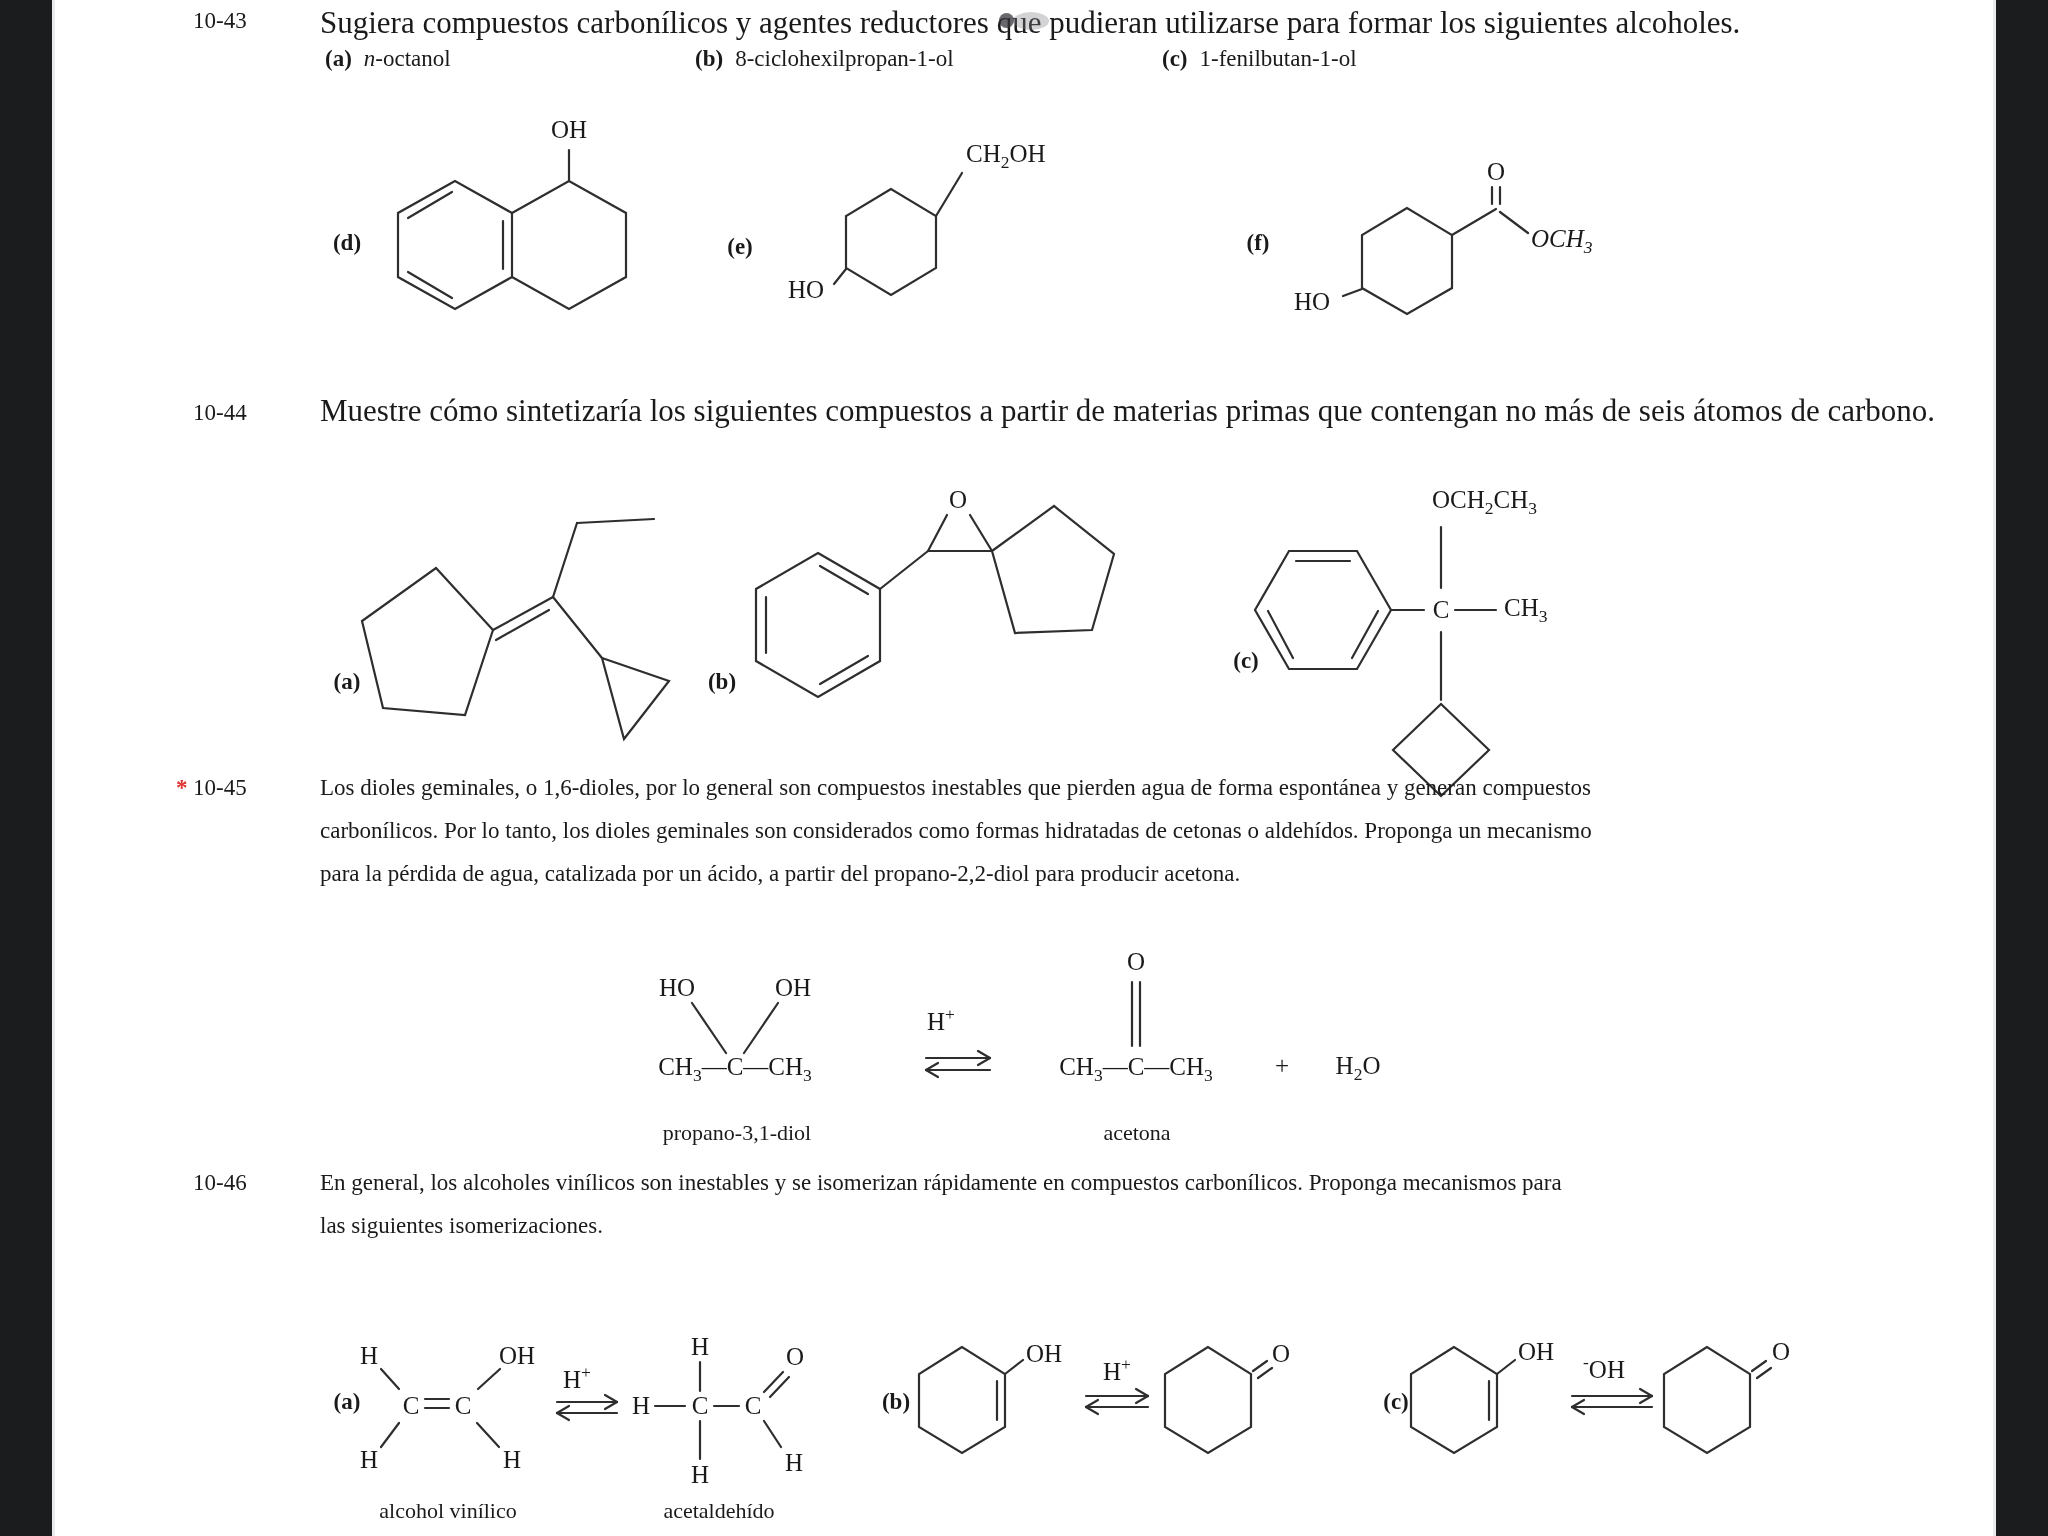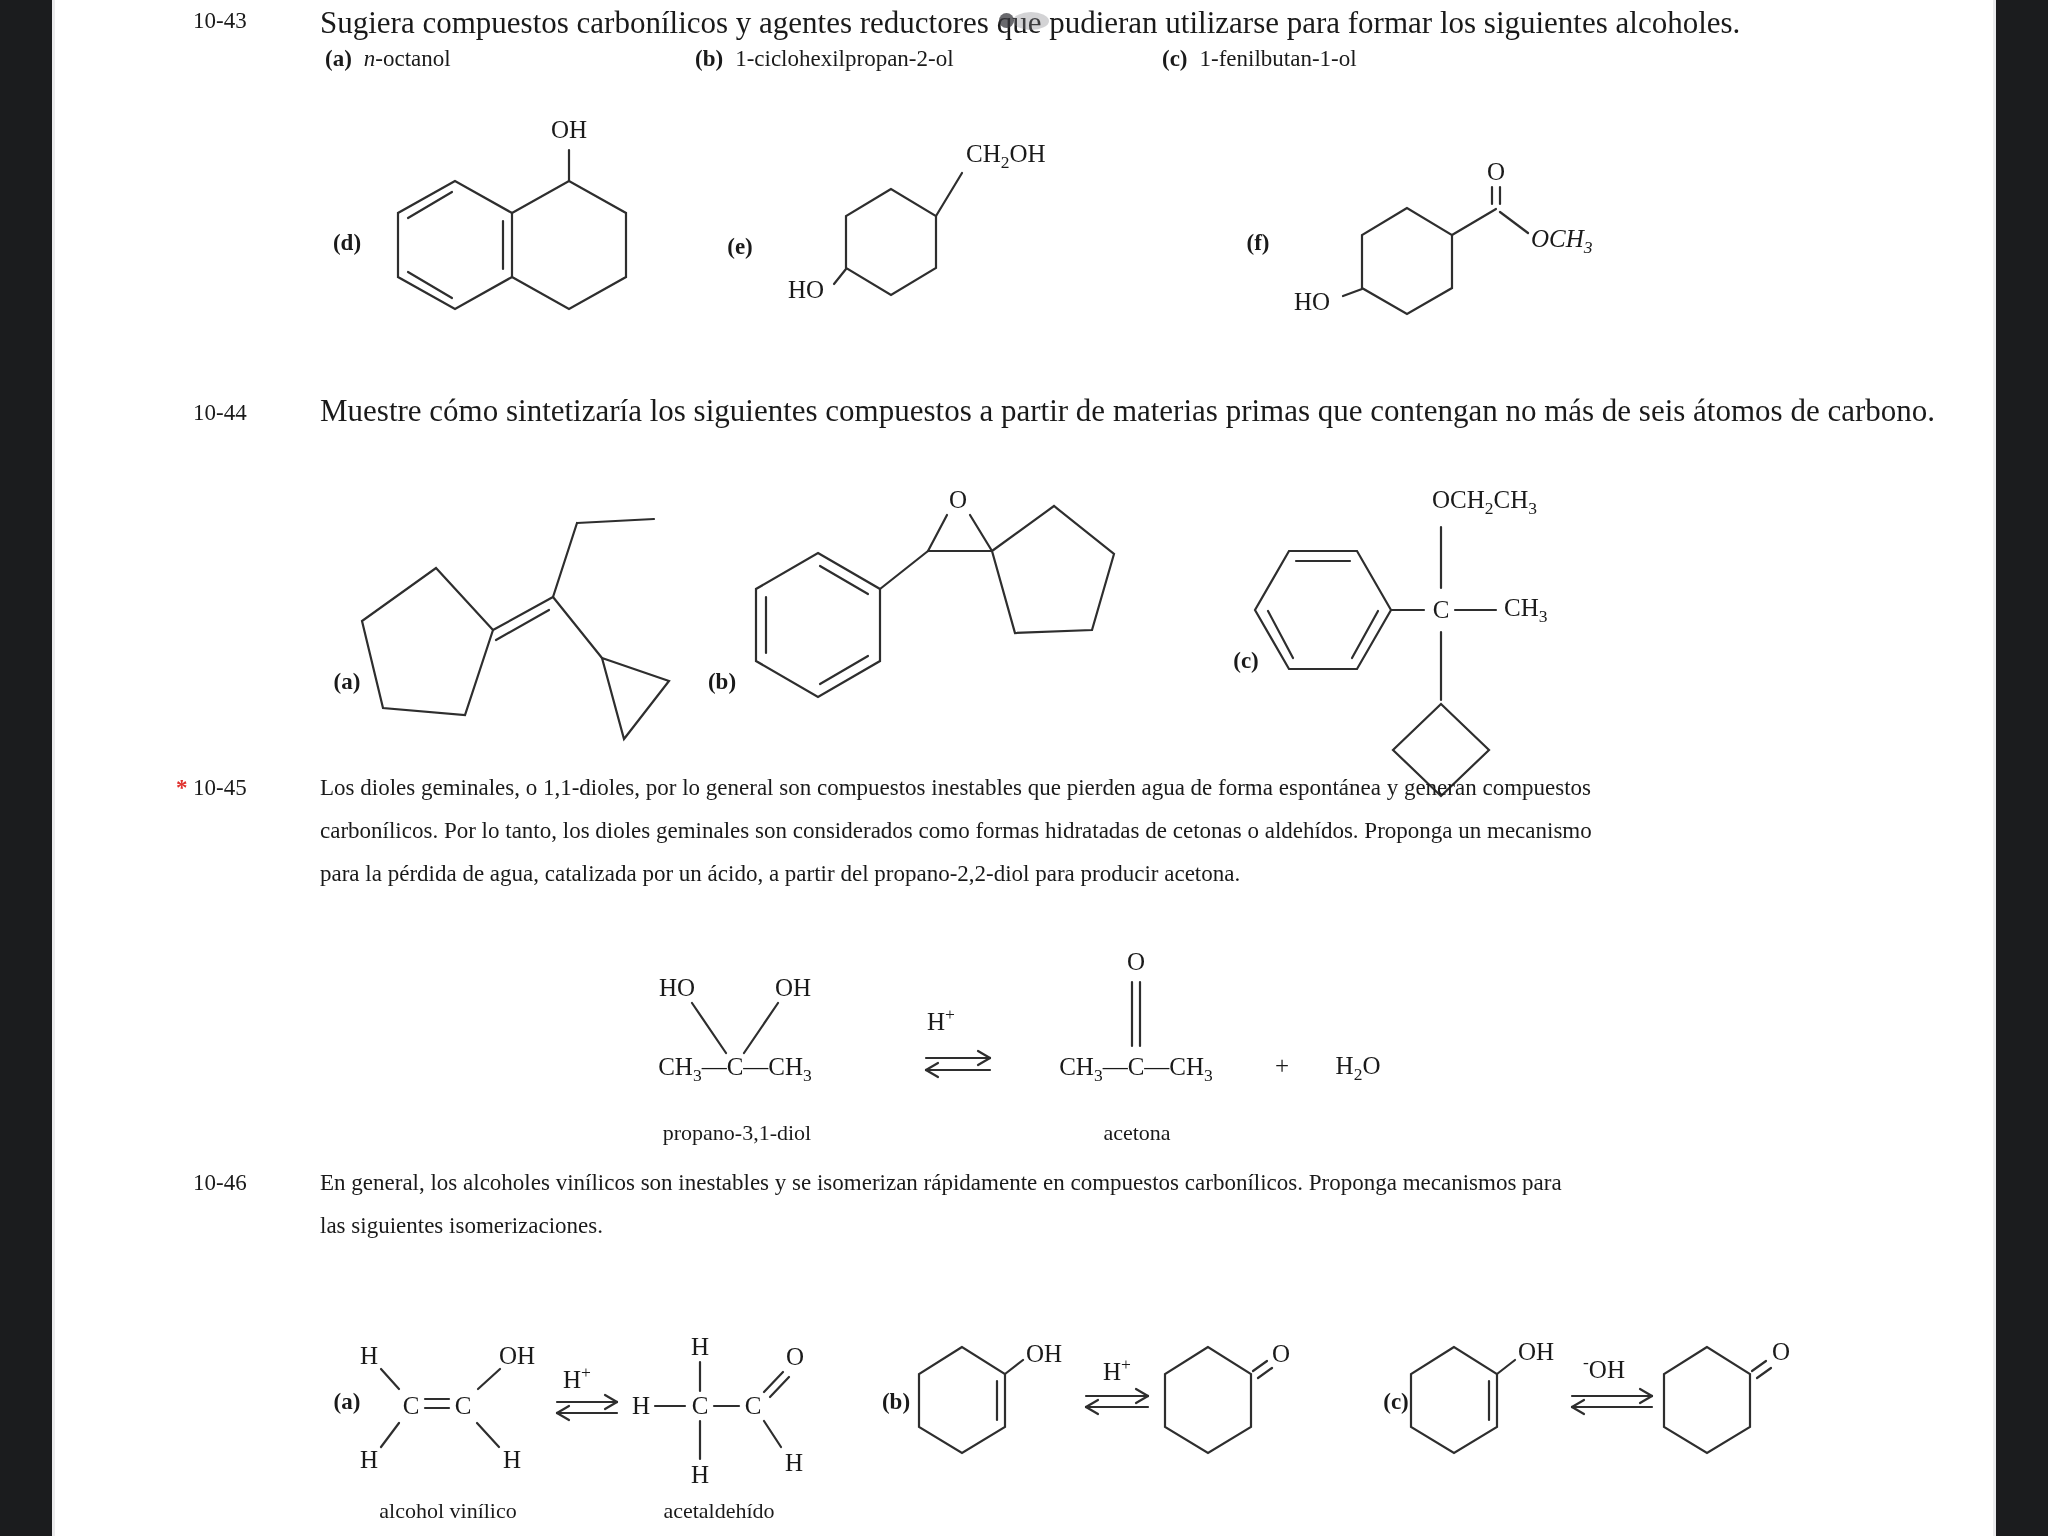--- a/index.html
+++ b/index.html
@@ -165,21 +165,21 @@
   </g>
 </svg>
 
 <div class="abs num" style="left:193px;top:8px;">10-43</div>
 <div class="abs para" style="left:320px;top:8px;">Sugiera compuestos carbonílicos y agentes reductores que pudieran utilizarse para formar los siguientes alcoholes.</div>
 
 <div class="abs item" style="left:325px;top:46px;">
   <span class="tag">(a)</span><i class="itemname">n</i><span class="itemname">-octanol</span>
 </div>
 <div class="abs item" style="left:695px;top:46px;">
-  <span class="tag">(b)</span><span class="itemname">1-ciclohexilpropan-2-ol</span>
+  <span class="tag">(b)</span><span class="itemname">8-ciclohexilpropan-1-ol</span>
 </div>
 <div class="abs item" style="left:1162px;top:46px;">
   <span class="tag">(c)</span><span class="itemname">1-fenilbutan-1-ol</span>
 </div>
 
 <div class="abs tag ctr" style="left:347px;top:243px;">(d)</div>
 <div class="abs chem ctr" style="left:569px;top:130px;">OH</div>
 
 <div class="abs tag ctr" style="left:740px;top:247px;">(e)</div>
 <div class="abs chem ctr" style="left:806px;top:290px;">HO</div>
@@ -196,21 +196,21 @@
 <div class="abs tag ctr" style="left:347px;top:682px;">(a)</div>
 <div class="abs tag ctr" style="left:722px;top:682px;">(b)</div>
 <div class="abs chem ctr" style="left:958px;top:500px;">O</div>
 <div class="abs tag ctr" style="left:1246px;top:661px;">(c)</div>
 <div class="abs chem lanch" style="left:1432px;top:502px;">OCH<sub>2</sub>CH<sub>3</sub></div>
 <div class="abs chem ctr" style="left:1441px;top:610px;">C</div>
 <div class="abs chem lanch" style="left:1504px;top:610px;">CH<sub>3</sub></div>
 
 <div class="abs star" style="left:176px;top:775px;">*</div>
 <div class="abs num" style="left:193px;top:775px;">10-45</div>
-<div class="abs pline" style="left:320px;top:775px;">Los dioles geminales, o 1,1-dioles, por lo general son compuestos inestables que pierden agua de forma espontánea y generan compuestos</div>
+<div class="abs pline" style="left:320px;top:775px;">Los dioles geminales, o 1,6-dioles, por lo general son compuestos inestables que pierden agua de forma espontánea y generan compuestos</div>
 <div class="abs pline" style="left:320px;top:818px;">carbonílicos. Por lo tanto, los dioles geminales son considerados como formas hidratadas de cetonas o aldehídos. Proponga un mecanismo</div>
 <div class="abs pline" style="left:320px;top:861px;">para la pérdida de agua, catalizada por un ácido, a partir del propano-2,2-diol para producir acetona.</div>
 
 <div class="abs chem ctr" style="left:677px;top:988px;">HO</div>
 <div class="abs chem ctr" style="left:793px;top:988px;">OH</div>
 <div class="abs chem ctr" style="left:735px;top:1069px;">CH<sub>3</sub>—C—CH<sub>3</sub></div>
 <div class="abs cap ctr" style="left:737px;top:1133px;">propano-3,1-diol</div>
 <div class="abs chem ctr" style="left:941px;top:1020px;">H<sup>+</sup></div>
 <div class="abs chem ctr" style="left:1136px;top:962px;">O</div>
 <div class="abs chem ctr" style="left:1136px;top:1069px;">CH<sub>3</sub>—C—CH<sub>3</sub></div>

